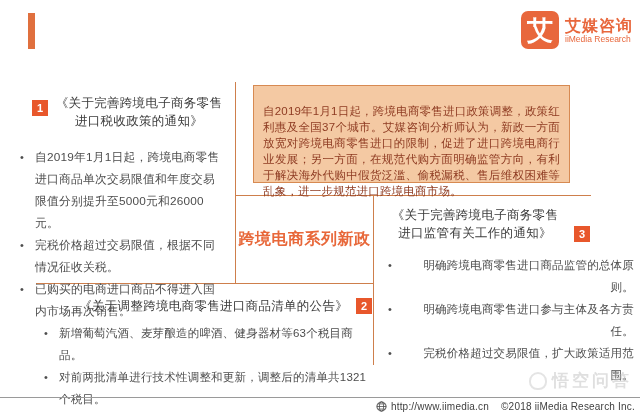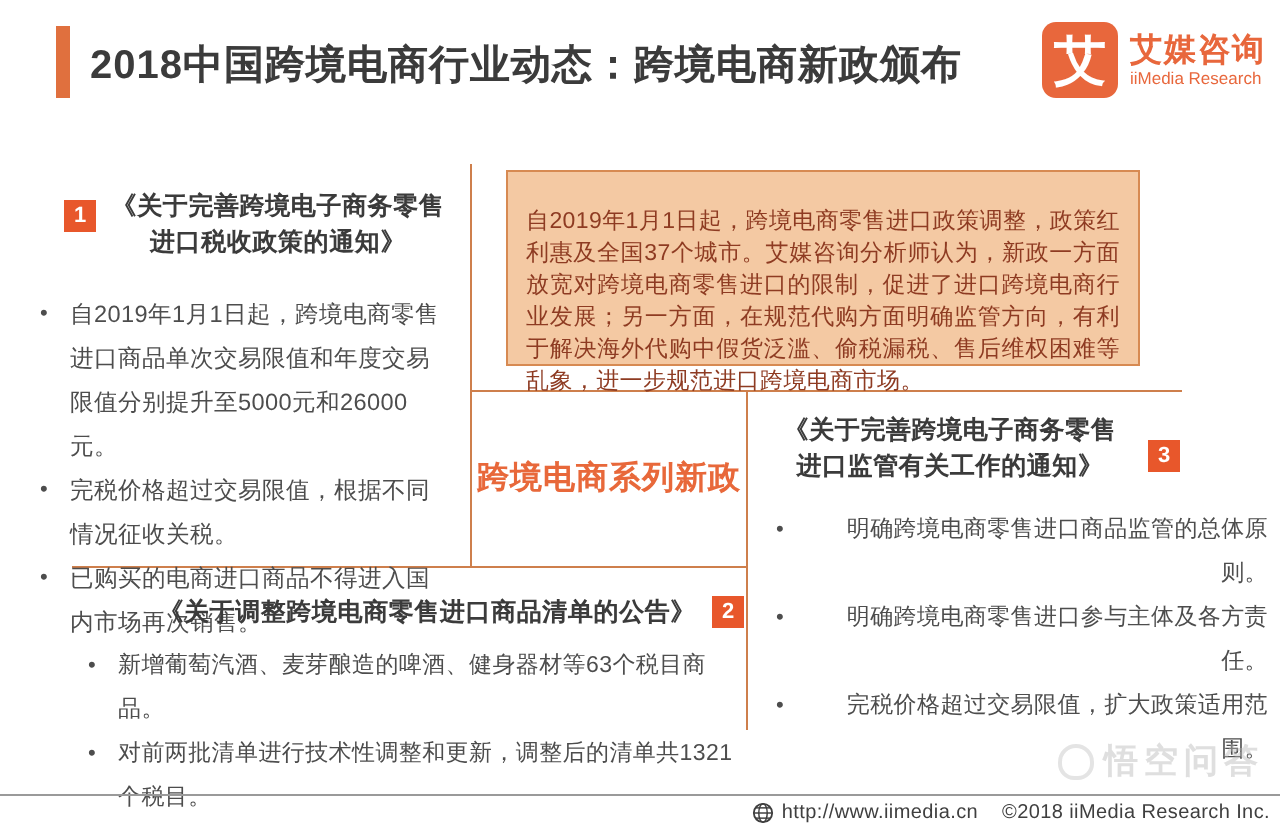--- a/index.html
+++ b/index.html
@@ -44,21 +44,21 @@
   .hline-bottom{ left: 36px;  top: 283px; width: 338px; height: 1px; }
 
   
   .badge {
     width: 16px; height: 16px; flex: 0 0 16px;
     background: #E8572B; color: #ffffff;
     font-size: 11px; font-weight: bold;
     display: flex; align-items: center; justify-content: center;
   }
   .sec-title {
-    font-size: 12.5px; font-weight: bold; color: #3B3B3B;
+    font-size: 12.5px; font-weight: normal; color: #3B3B3B;
     line-height: 18px; letter-spacing: 0.3px;
   }
   .bullets { list-style: none; }
   .bullets li {
     position: relative;
     font-size: 11.8px; color: #4D4D4D; line-height: 22px;
     padding-left: 17px; letter-spacing: 0.2px;
   }
   .bullets li::before {
     content: "•";
@@ -88,21 +88,21 @@
   .center-label {
     position: absolute; left: 236px; top: 196px;
     width: 137px; height: 87px;
     display: flex; align-items: center; justify-content: center;
     color: #E8683A; font-size: 16px; font-weight: bold;
     letter-spacing: 0.5px; white-space: nowrap;
   }
 
   
   .section3 { position: absolute; left: 386px; top: 206px; width: 248px; }
-  .section3 .title-row { display: flex; align-items: center; }
+  .section3 .title-row { display: flex; align-items: flex-end; }
   .section3 .sec-title { width: 178px; text-align: center; }
   .section3 .badge { margin-top: 7px; margin-left: 10px; }
   .section3 .bullets { margin-top: 12px; text-align: right; }
   .section3 .bullets li { font-size: 11.5px; }
 
   
   .section2 { position: absolute; left: 20px; top: 297px; width: 352px; }
   .section2 .title-row { display: flex; align-items: flex-start; justify-content: flex-end; }
   .section2 .sec-title { text-align: right; }
   .section2 .badge { margin-top: 1px; margin-left: 8px; }
@@ -133,21 +133,20 @@
   }
   .globe-icon { margin-right: 4px; display: inline-flex; }
   .footer .url { margin-right: 12px; }
 </style>
 </head>
 <body>
 
 <div class="canvas">
 
   <div class="header-bar"></div>
-  <div class="header-title">2018中国跨境电商行业动态：跨境电商新政颁布</div>
   <div class="logo">
     <div class="logo-box">艾</div>
     <div class="logo-text">
       <div class="logo-name">艾媒咨询</div>
       <div class="logo-sub">iiMedia Research</div>
     </div>
   </div>
 
   <div class="gline vline-left"></div>
   <div class="gline vline-right"></div>

